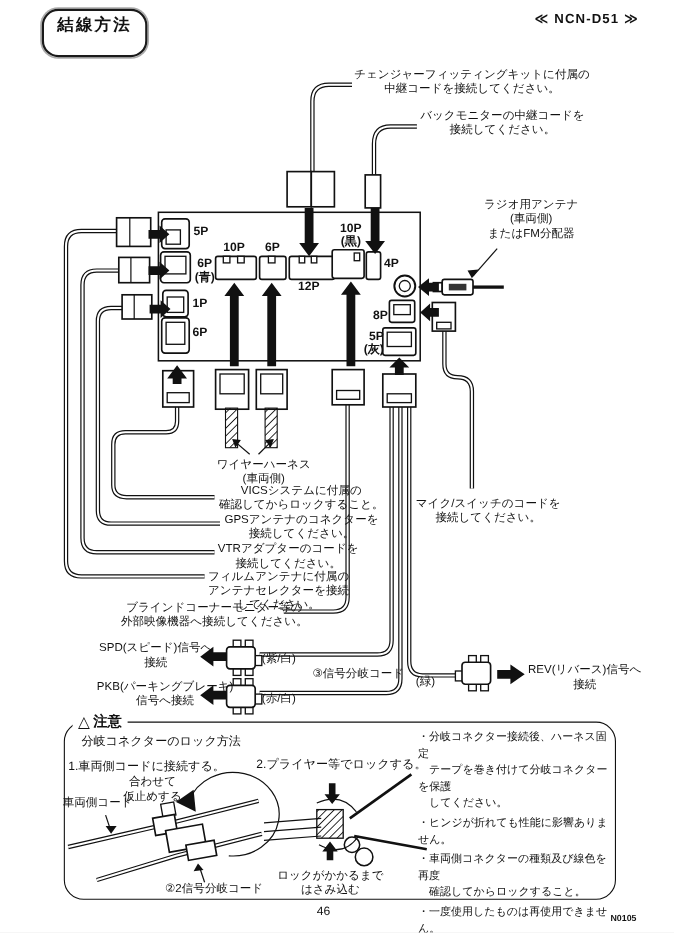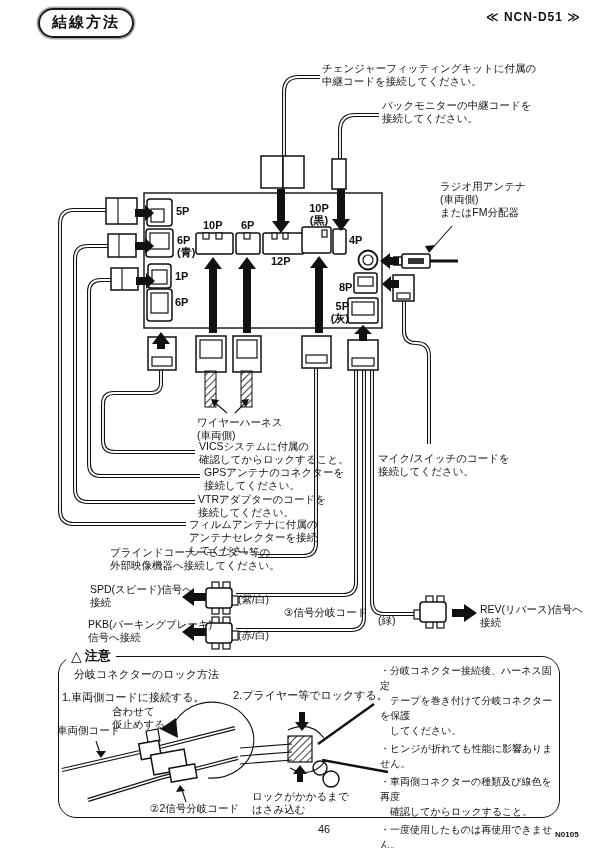--- a/index.html
+++ b/index.html
@@ -4,43 +4,43 @@
 <style>
   html,body{margin:0;padding:0;background:#e8e8e8;}
   .page{
     position:relative;width:613px;height:848px;margin:0 auto;
     background:#ffffff;overflow:hidden;
     font-family:"Liberation Sans","DejaVu Sans",sans-serif;color:#111;
   }
   .art{position:absolute;left:0;top:0;width:613px;height:848px;}
   .lbl{
     position:absolute;font-size:10.5px;line-height:1.22;
-    white-space:pre-line;color:#111;letter-spacing:0px;
+    white-space:pre-line;color:#111;letter-spacing:0px;text-align:center;
   }
   .conn{font-size:11px;font-weight:bold;line-height:1.1;}
   .title-badge{
     position:absolute;left:38px;top:8px;
     border:2px solid #1a1a1a;border-radius:15px;
     box-shadow:0 0 0 1.5px #aaa;
-    padding:3px 12px 4px 12px;font-size:15px;font-weight:bold;letter-spacing:2px;
+    padding:3px 12px 18px 12px;font-size:15px;font-weight:bold;letter-spacing:2px;
   }
   .model{position:absolute;left:486px;top:10px;font-size:12px;font-weight:bold;letter-spacing:1px;}
   .notice-box{
     position:absolute;left:58px;top:656px;width:500px;height:160px;
     border:1.5px solid #111;border-radius:18px;
   }
   .caution-header{
     position:absolute;left:66px;top:647px;background:#fff;padding:0 5px;
     font-size:13px;font-weight:bold;display:flex;align-items:center;gap:3px;
   }
   .caution-header .tri{font-size:14px;font-weight:bold;}
   .bold{font-weight:normal;}
   .bullets{position:absolute;left:380px;top:663px;width:180px;display:flex;flex-direction:column;gap:3px;}
   .bullets .b{font-size:10px;line-height:1.5;white-space:pre-line;}
-  .footer-num{position:absolute;left:288px;top:823px;font-size:11px;margin-left:30px;}
+  .footer-num{position:absolute;left:288px;top:823px;font-size:11px;}
   .doc-code{position:absolute;left:527px;top:830px;font-size:8px;font-weight:bold;padding-left:28px;}
   
   .co{fill:none;stroke:#111;stroke-width:4;}
   .ci{fill:none;stroke:#fff;stroke-width:1.8;}
   .box{fill:#fff;stroke:#111;stroke-width:1.5;}
   .bx2{fill:#fff;stroke:#111;stroke-width:1.2;}
   .thin{fill:none;stroke:#111;stroke-width:1.1;}
   .fat{fill:#111;stroke:none;}
 </style>
 </head>

